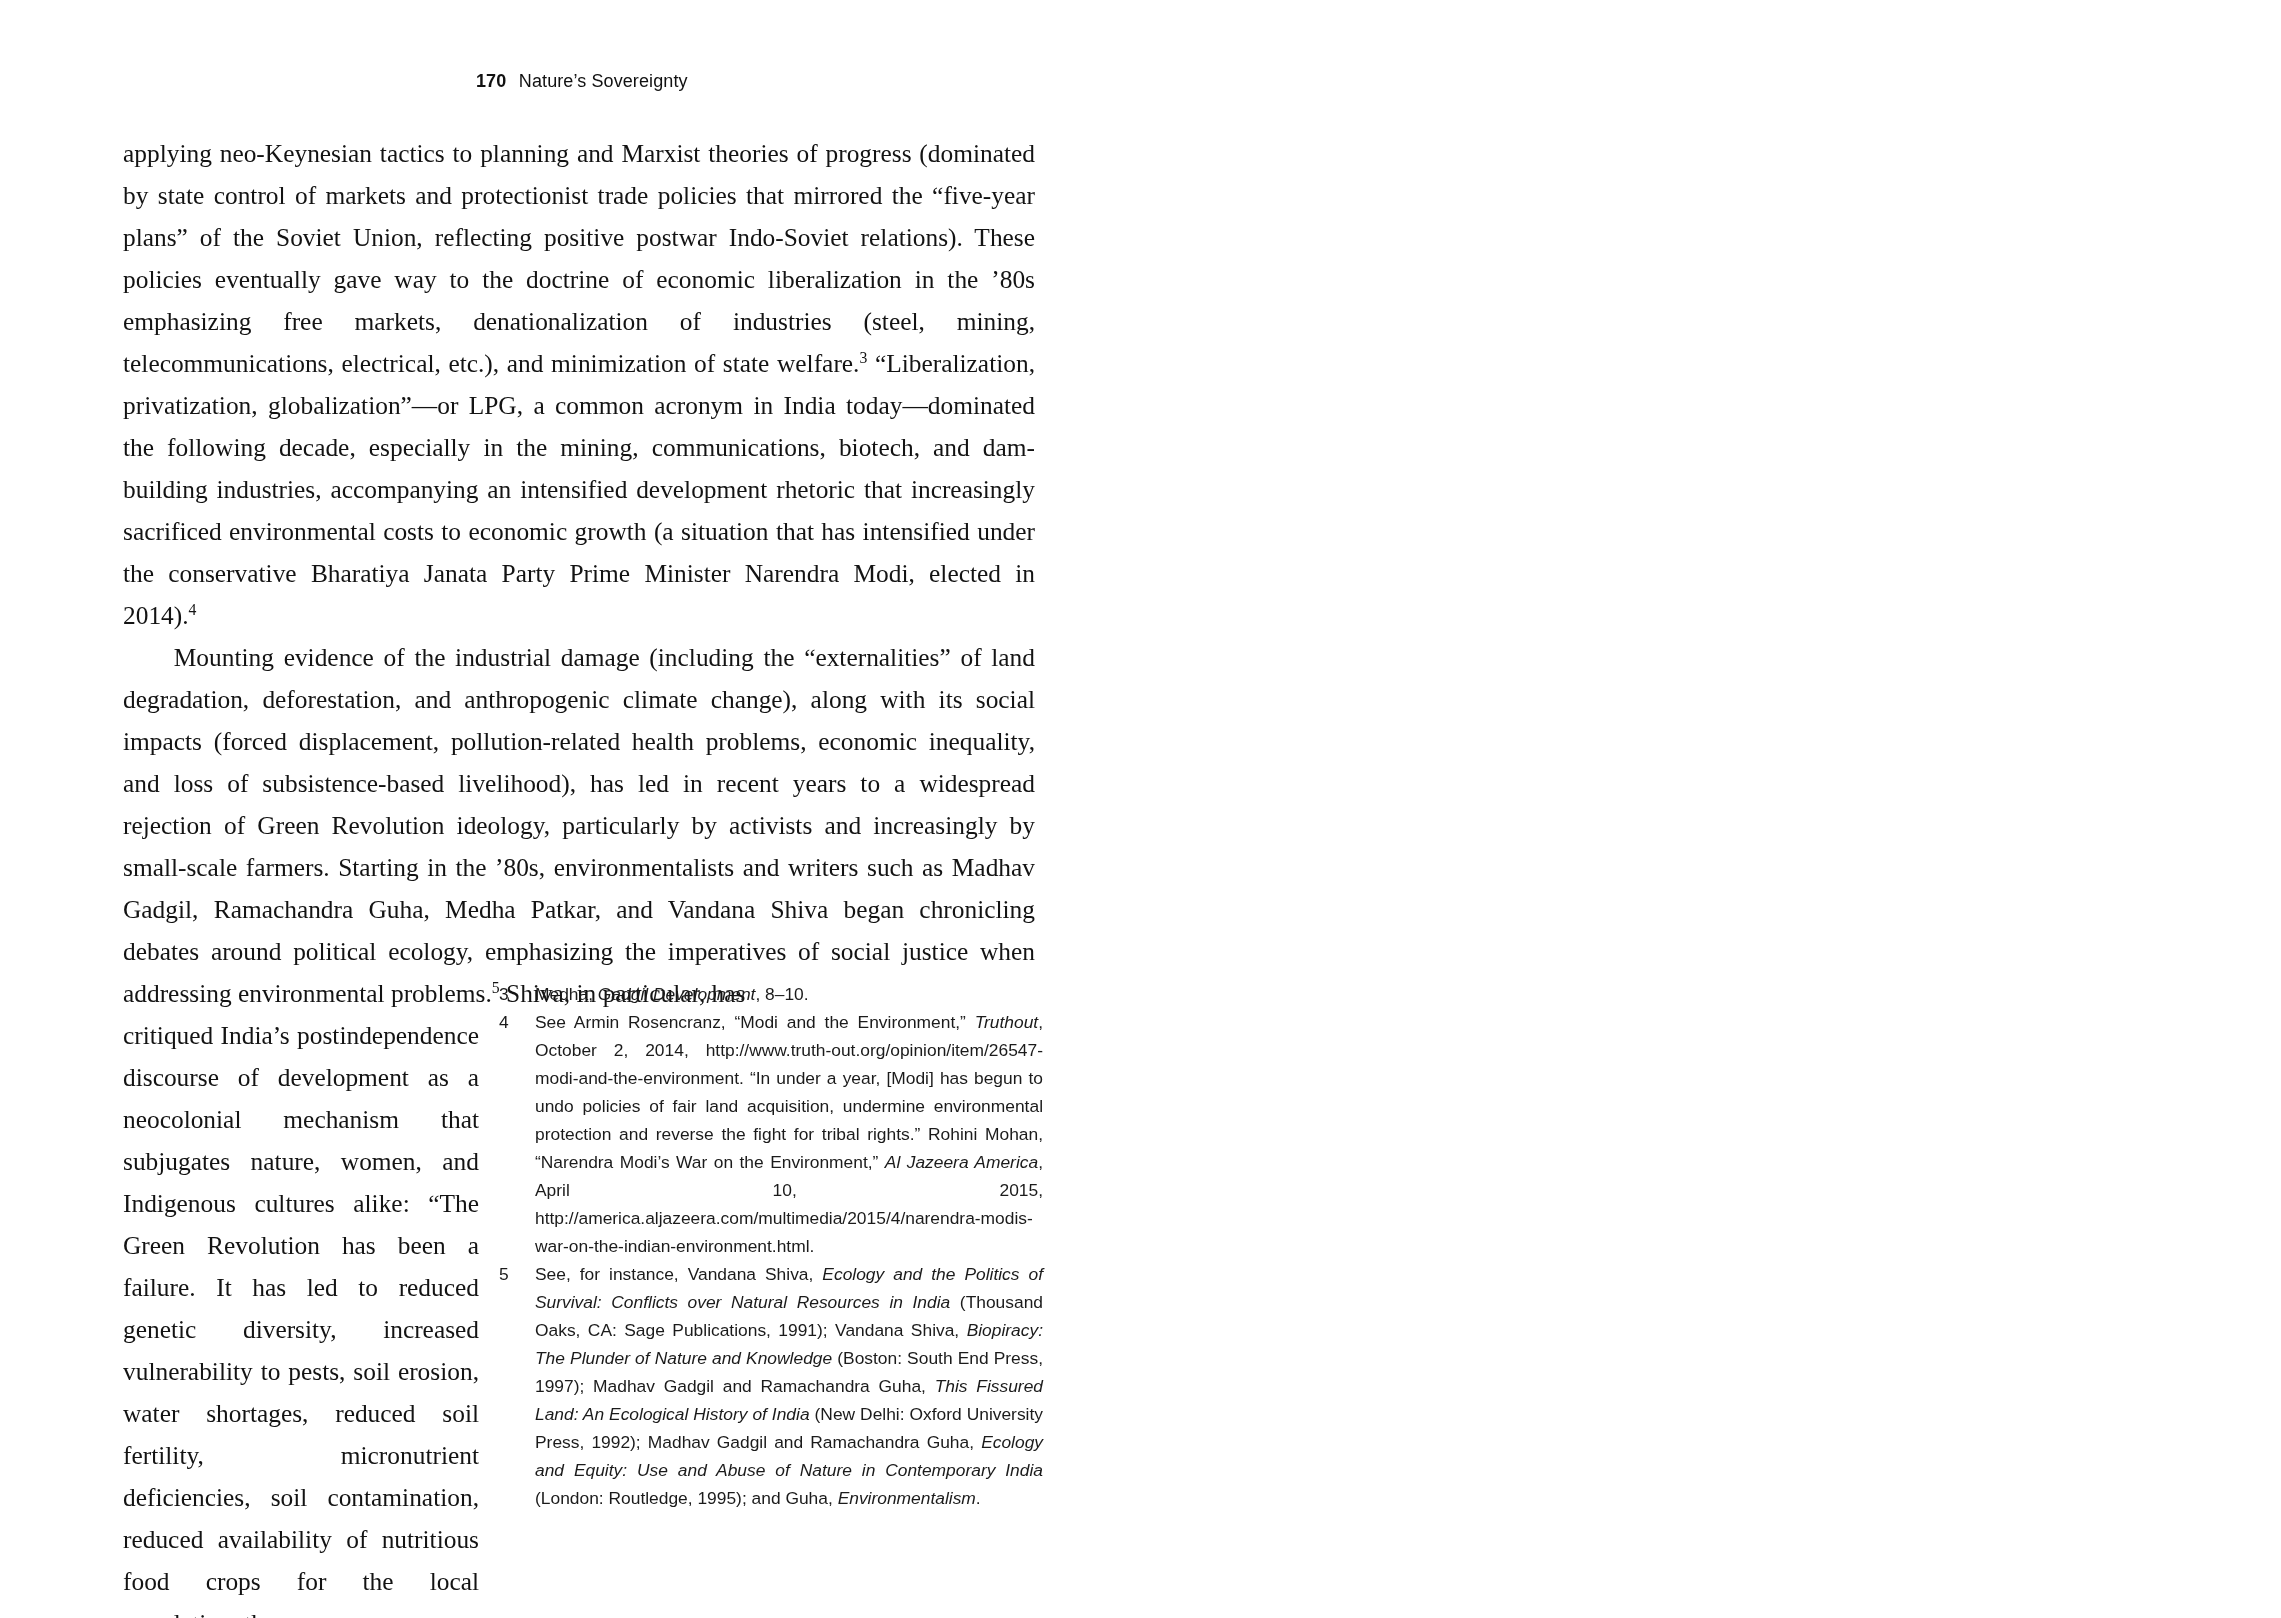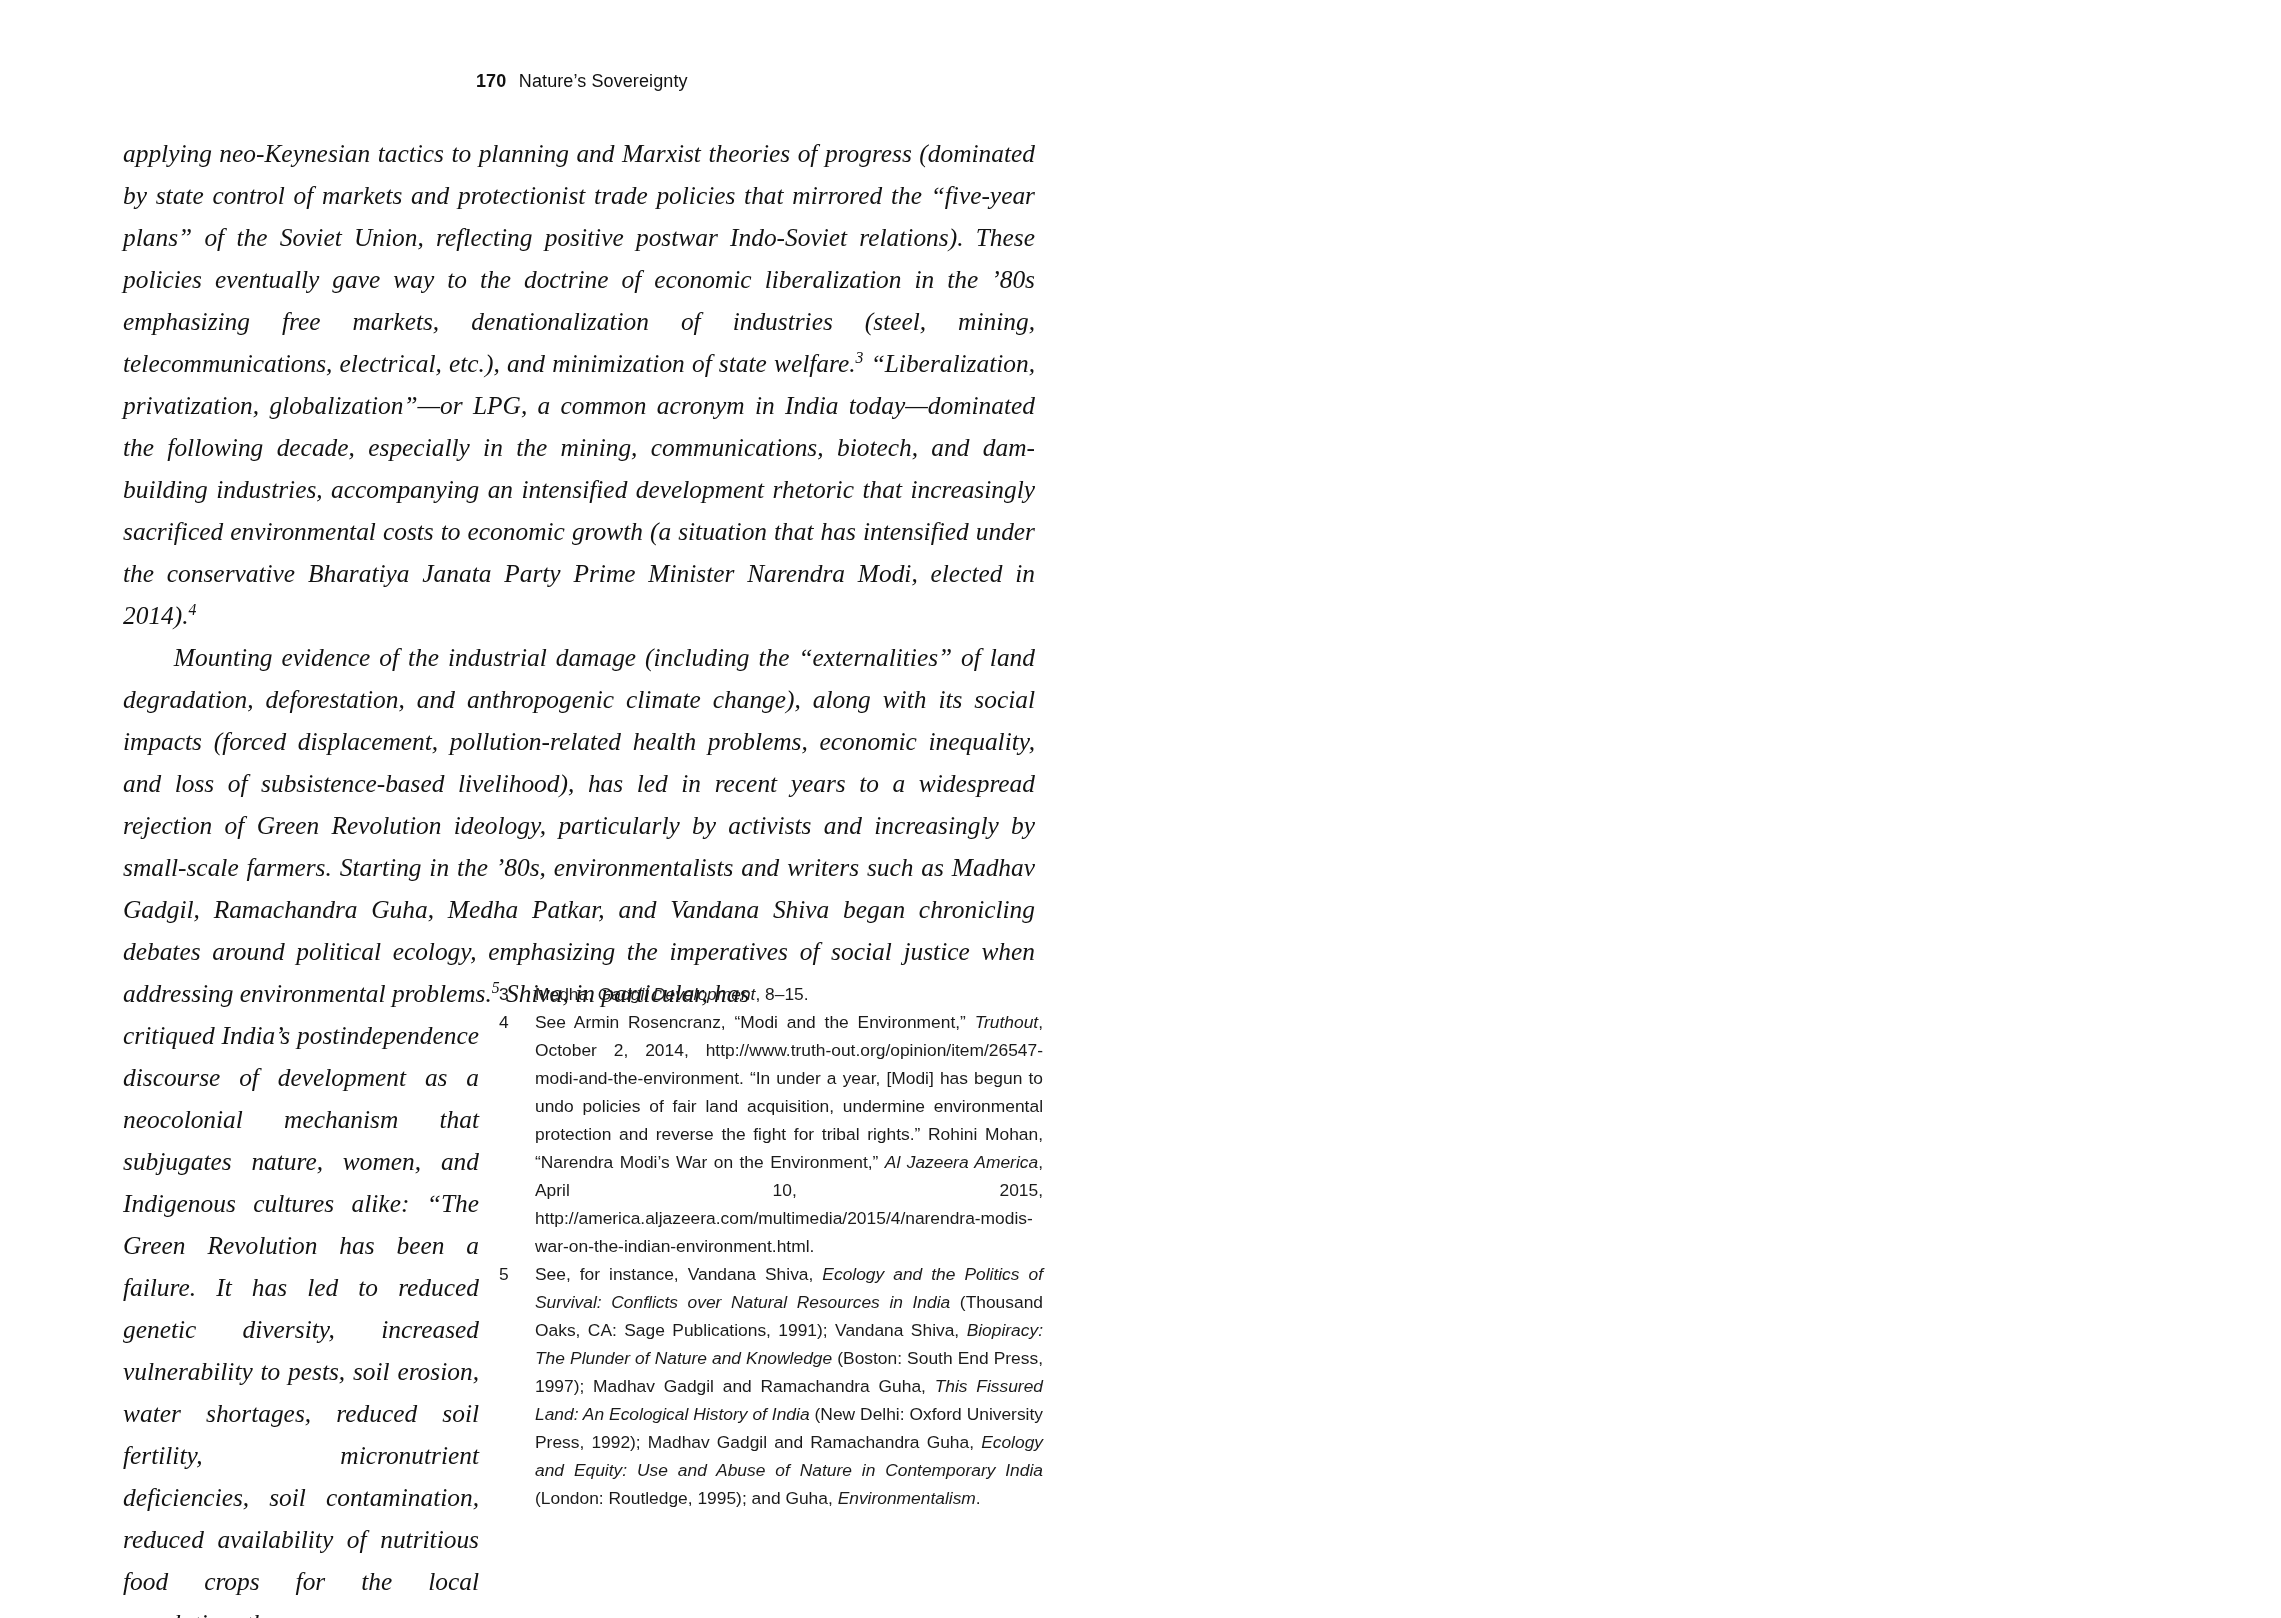--- a/index.html
+++ b/index.html
@@ -60,21 +60,20 @@
     line-height: 42px;
     text-align: justify;
     text-justify: inter-word;
     hyphens: manual;
     color: #131313;
   }
   .page-left  .textblock { left: 123px; }
 
   .textblock p {
     margin: 0;
-    font-style: italic;
   }
   .textblock p.indent {
     text-indent: 2.0em;
   }
 
   
   .narrow {
     width: 356px;
     text-align: justify;
   }
@@ -131,21 +130,21 @@
 
       <p class="indent"><span>Mounting evidence of the industrial damage (including the “externalities” of land degradation, deforestation, and anthropogenic climate change), along with its social impacts (forced displacement, pollution-related health problems, economic inequality, and loss of subsistence-based livelihood), has led in recent years to a widespread rejection of Green Revolution ideology, particularly by activists and increasingly by small-scale farmers. Starting in the ’80s, environmentalists and writers such as Madhav Gadgil, Ramachandra Guha, Medha Patkar, and Vandana Shiva began chronicling debates around political ecology, emphasizing the imperatives of social justice when addressing environmental problems.</span><sup class="sup">5</sup><span> Shiva, in particular, has </span></p>
 
       <p class="narrow">critiqued India’s postindependence discourse of development as a neocolonial mechanism that subjugates nature, women, and Indigenous cultures alike: “The Green Revolution has been a failure. It has led to reduced genetic diversity, increased vulnerability to pests, soil erosion, water shortages, reduced soil fertility, micronutrient deficiencies, soil contamination, reduced availability of nutritious food crops for the local population, the</p>
     </div>
 
     <div class="notes">
 
       <div class="note">
         <span class="note-num">3</span>
-        <span class="note-text"><span>Medha, </span><i>Gadgil Development</i><span>, 8–15.</span></span>
+        <span class="note-text"><span>Medha, </span><i>Gadgil Development</i><span>, 8–10.</span></span>
       </div>
 
       <div class="note">
         <span class="note-num">4</span>
         <span class="note-text"><span>See Armin Rosencranz, “Modi and the Environment,” </span><i>Truthout</i><span>, October 2, 2014, http://www.truth-out.org/opinion/item/26547-modi-and-the-environment. “In under a year, [Modi] has begun to undo policies of fair land acquisition, undermine environmental protection and reverse the fight for tribal rights.” Rohini Mohan, “Narendra Modi’s War on the Environment,” </span><i>Al Jazeera America</i><span>, April 10, 2015, http://america.aljazeera.com/multimedia/2015/4/narendra-modis-war-on-the-indian-environment.html.</span></span>
       </div>
 
       <div class="note">
         <span class="note-num">5</span>
         <span class="note-text"><span>See, for instance, Vandana Shiva, </span><i>Ecology and the Politics of Survival: Conflicts over Natural Resources in India</i><span> (Thousand Oaks, CA: Sage Publications, 1991); Vandana Shiva, </span><i>Biopiracy: The Plunder of Nature and Knowledge</i><span> (Boston: South End Press, 1997); Madhav Gadgil and Ramachandra Guha, </span><i>This Fissured Land: An Ecological History of India</i><span> (New Delhi: Oxford University Press, 1992); Madhav Gadgil and Ramachandra Guha, </span><i>Ecology and Equity: Use and Abuse of Nature in Contemporary India</i><span> (London: Routledge, 1995); and Guha, </span><i>Environmentalism</i><span>.</span></span>

